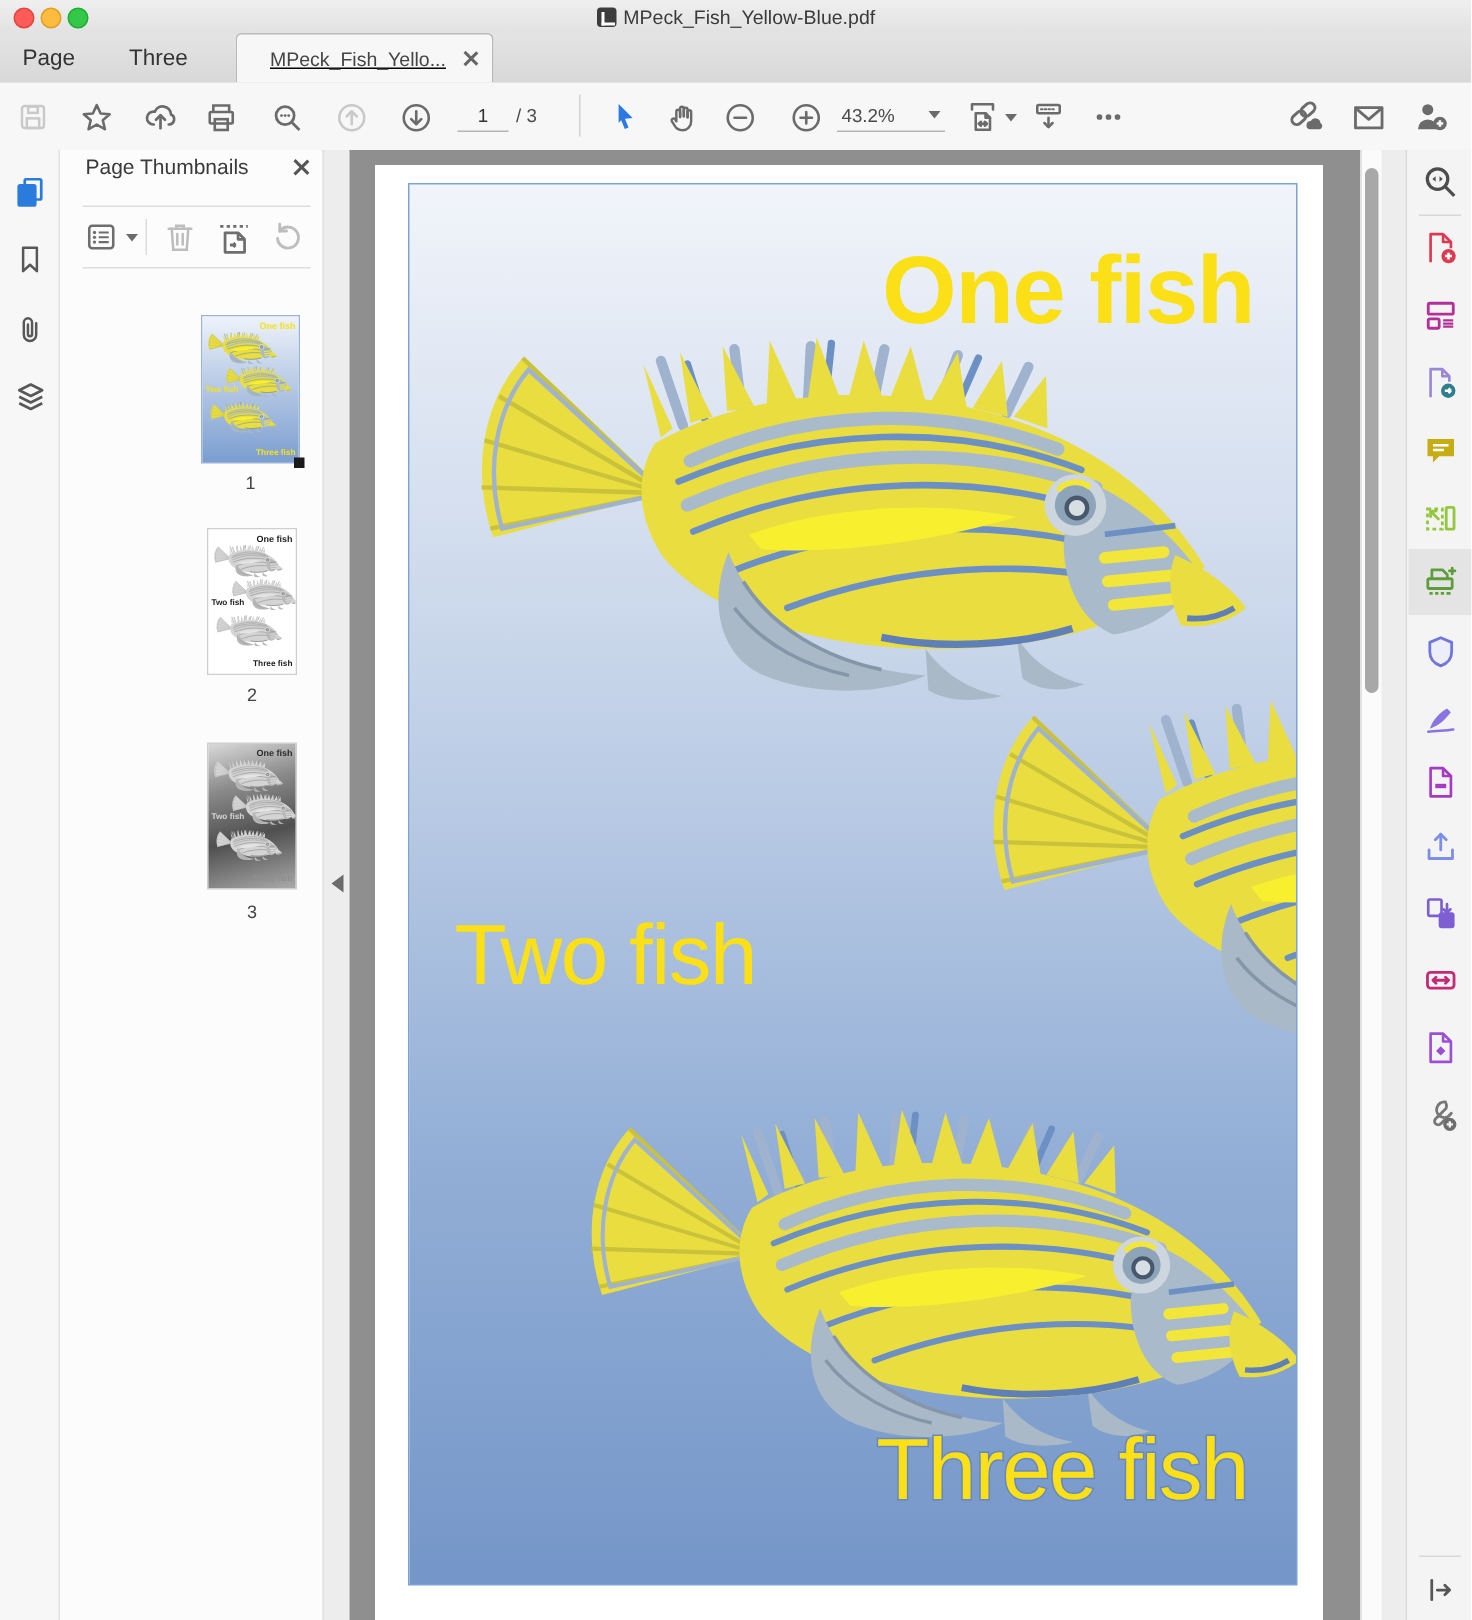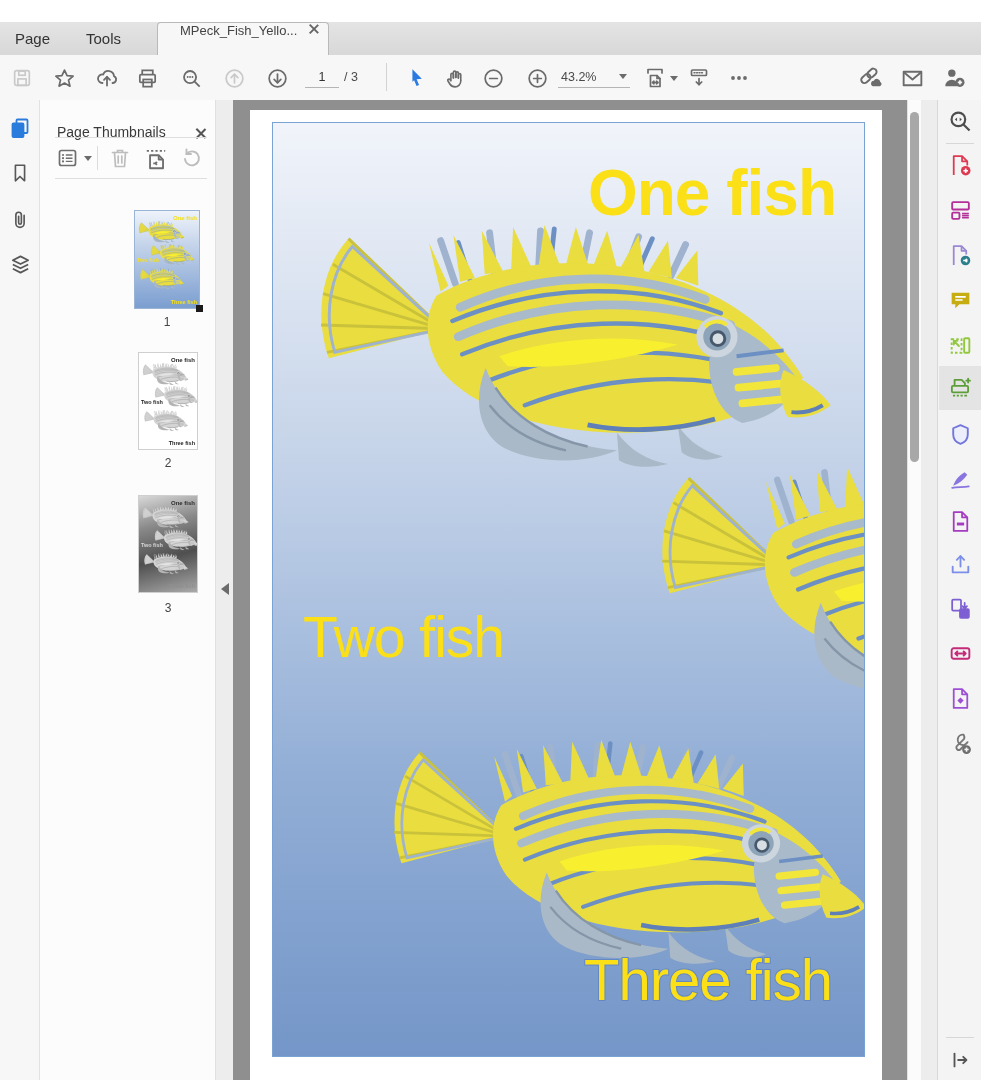--- a/index.html
+++ b/index.html
@@ -19,21 +19,21 @@
     border-left:2px solid #fff;border-bottom:2px solid #fff;}
   .title-text{font-size:13px;color:#3a3a3a;}
   
   .tabbar{position:absolute;left:0;top:22px;width:981px;height:33px;
     background:linear-gradient(#e4e4e4,#d8d8d8);border-bottom:1px solid #b9b9b9;}
   .tab-link{position:absolute;top:0;height:33px;line-height:33px;font-size:15px;color:#333;cursor:default;}
   .tab-home{left:15px;}
   .tab-tools{left:86px;}
   .doc-tab{position:absolute;left:157px;top:0;width:172px;height:33px;background:#f7f7f7;
     border:1px solid #b9b9b9;border-bottom:none;border-radius:4px 4px 0 0;box-sizing:border-box;
-    display:flex;align-items:flex-start;padding:0 8px 0 22px;}
+    display:flex;align-items:center;padding:0 8px 0 22px;text-decoration:underline;}
   .doc-tab .label{font-size:13px;color:#444;flex:1;white-space:nowrap;overflow:hidden;}
   .tab-close{width:12px;height:12px;position:relative;margin-left:4px;}
   .tab-close::before,.tab-close::after{content:"";position:absolute;left:5px;top:0;width:1.6px;height:12px;background:#666;}
   .tab-close::before{transform:rotate(45deg);} .tab-close::after{transform:rotate(-45deg);}
   
   .toolbar{position:absolute;left:0;top:55px;width:981px;height:45px;background:#f7f7f7;
     border-bottom:1px solid #c6c6c6;}
   .tbtn{position:absolute;top:10px;width:26px;height:26px;display:flex;align-items:center;justify-content:center;color:#6b6b6b;}
   .tbtn.disabled{color:#c9c9c9;}
   .tbtn svg{display:block;}
@@ -45,21 +45,21 @@
   .zoom-ctl{position:absolute;left:558px;top:11px;width:72px;height:22px;border-bottom:1px solid #b5b5b5;
     display:flex;align-items:center;justify-content:space-between;padding:0 3px;box-sizing:border-box;}
   .zoom-ctl .val{font-size:12.5px;color:#4a4a4a;}
   .caret{width:0;height:0;border-left:4px solid transparent;border-right:4px solid transparent;border-top:5px solid #6b6b6b;}
   .combo-caret{margin-left:3px;}
   
   .main{position:absolute;left:0;top:100px;width:981px;height:980px;}
   .nav-rail{position:absolute;left:0;top:0;width:40px;height:980px;background:#f7f7f7;border-right:1px solid #e2e2e2;box-sizing:border-box;}
   .rail-btn{position:absolute;left:8px;width:24px;height:24px;display:flex;align-items:center;justify-content:center;}
   .thumb-panel{position:absolute;left:40px;top:0;width:175px;height:980px;background:#fcfcfc;}
-  .panel-head{position:absolute;left:17px;top:24px;width:150px;display:flex;align-items:flex-end;justify-content:space-between;}
+  .panel-head{position:absolute;left:17px;top:3px;width:150px;display:flex;align-items:center;justify-content:space-between;}
   .panel-title{font-size:14px;color:#3a3a3a;}
   .panel-close{width:13px;height:13px;position:relative;}
   .panel-close::before,.panel-close::after{content:"";position:absolute;left:6px;top:0;width:1.6px;height:13px;background:#555;}
   .panel-close::before{transform:rotate(45deg);} .panel-close::after{transform:rotate(-45deg);}
   .panel-line{position:absolute;left:15px;width:152px;height:1px;background:#dedede;}
   .pbtn{position:absolute;top:46px;color:#6e6e6e;display:flex;align-items:center;}
   .pbtn.disabled{color:#bdbdbd;}
   .pdivider{position:absolute;left:57px;top:46px;width:1px;height:24px;background:#dcdcdc;}
   
   .thumb{position:absolute;background:#fff;box-shadow:0 0 0 1px #cfcfcf;}
@@ -173,24 +173,33 @@
       <path d="M420,106 a16,16 0 0 1 22,-2" stroke="#f2e63a" stroke-width="4" fill="none"></path>
       <circle cx="433" cy="118" r="7" fill="#d7dee4"></circle>
       <circle cx="433" cy="118" r="7" fill="none" stroke="#47586c" stroke-width="3"></circle>
       <path d="M300,206 C340,214 390,212 430,200" stroke="#5e7fb8" stroke-width="5" fill="none"></path>
     </symbol>
   </defs>
 </svg>
 
 <div class="app">
 
+  <div class="titlebar">
+    <div class="tl red"></div>
+    <div class="tl yellow"></div>
+    <div class="tl green"></div>
+    <div class="title-wrap">
+      <span class="doc-badge"></span>
+      <span class="title-text">MPeck_Fish_Yellow-Blue.pdf</span>
+    </div>
+  </div>
 
   <div class="tabbar">
     <span class="tab-link tab-home">Page</span>
-    <span class="tab-link tab-tools">Tools</span>
+    <span class="tab-link tab-tools">Three</span>
     <div class="doc-tab">
       <span class="label">MPeck_Fish_Yello...</span>
       <span class="tab-close"></span>
     </div>
   </div>
 
   <div class="toolbar">
     <div class="tbtn disabled" style="left:9px">
       <svg width="22" height="22" viewBox="0 0 24 24" fill="none" stroke="currentColor" stroke-width="1.8">
         <rect x="4" y="4" width="16" height="16" rx="2"></rect>

